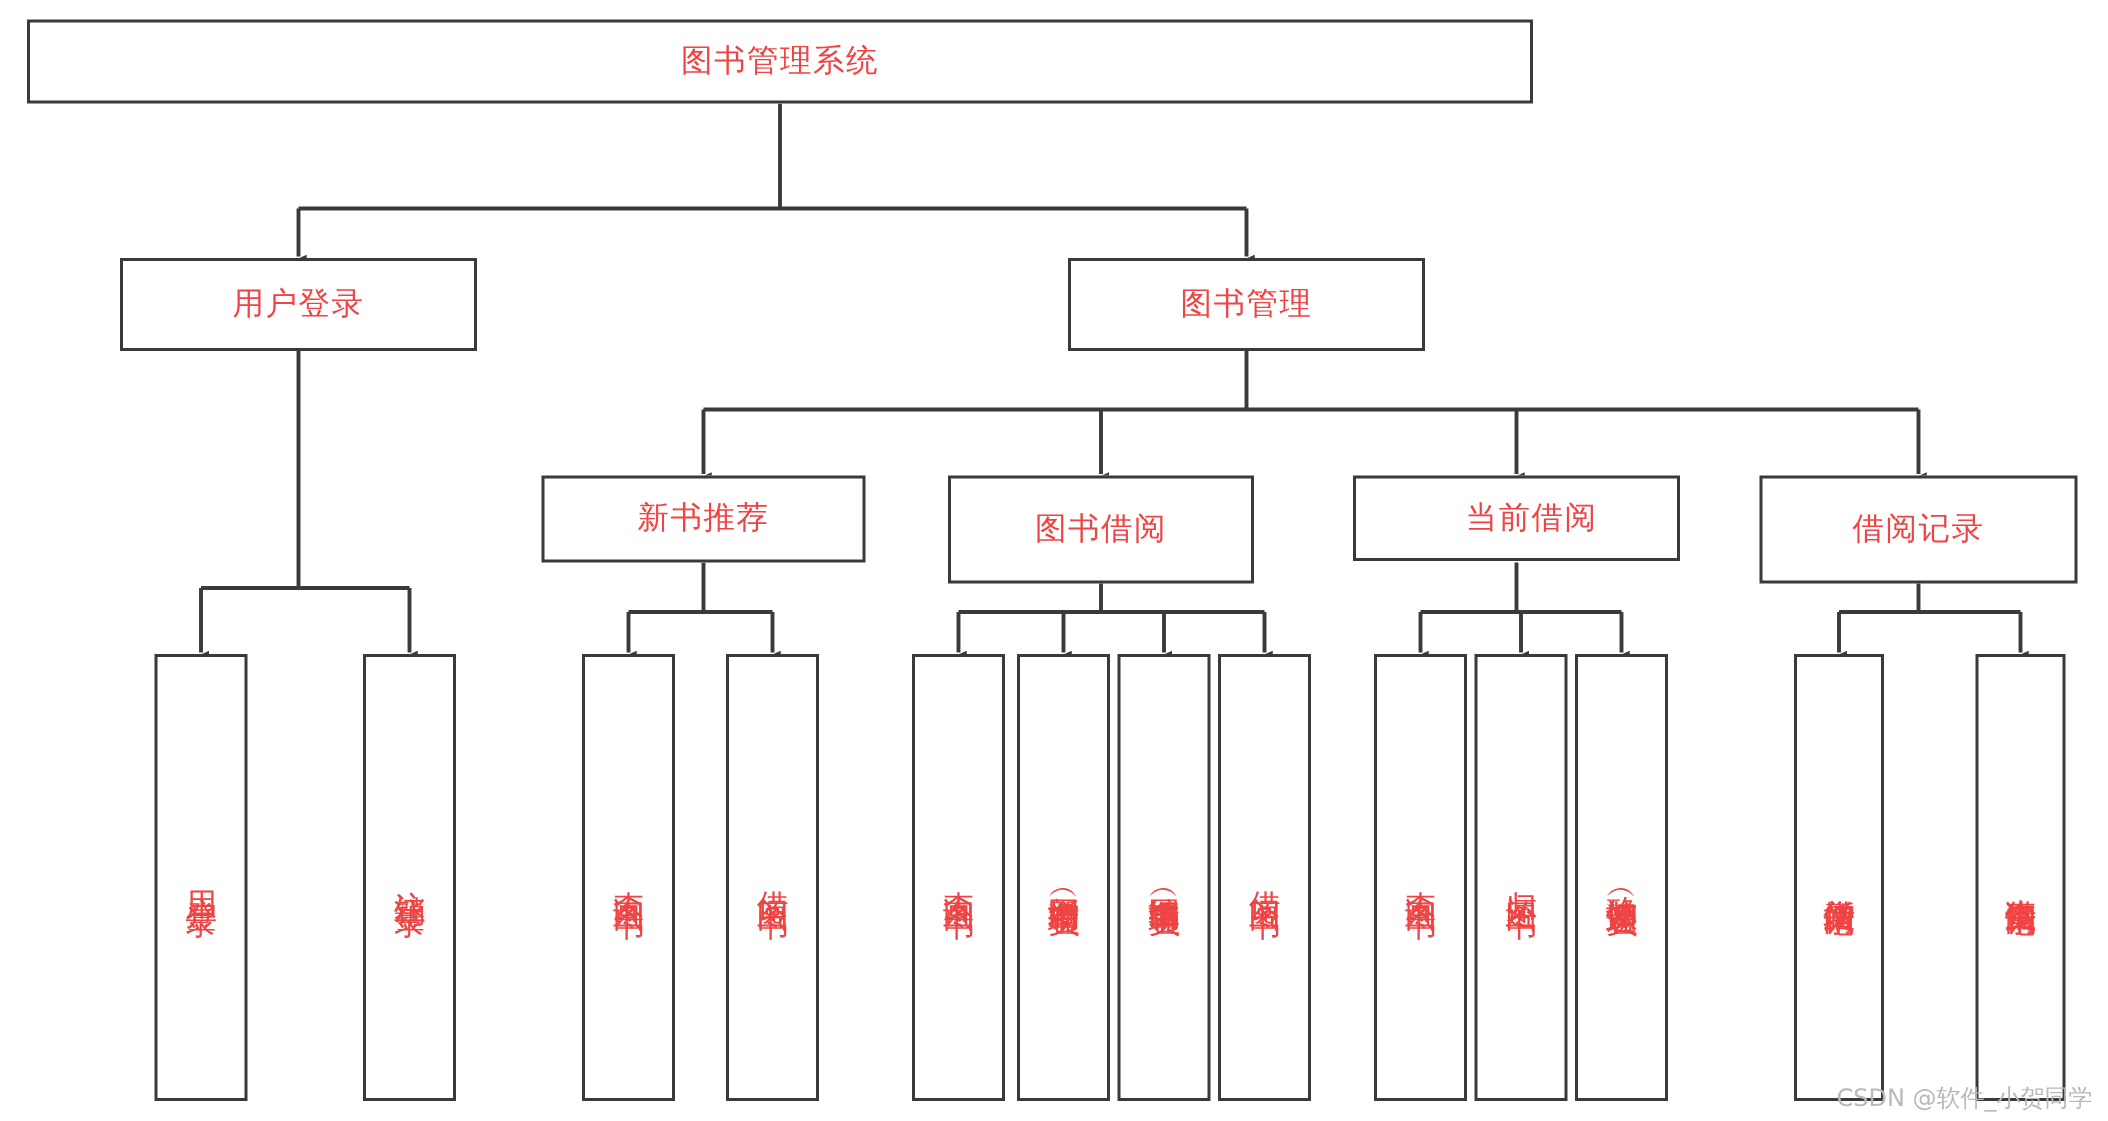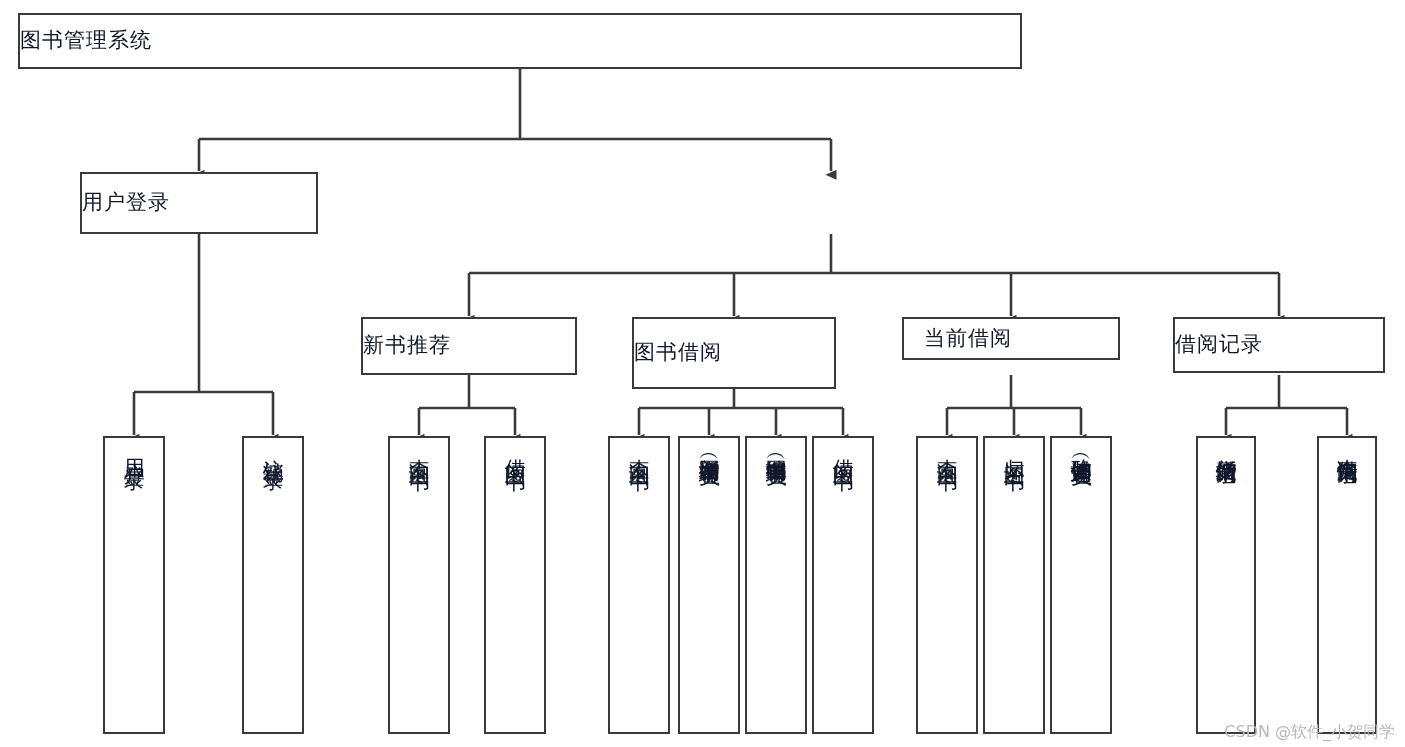--- a/index.html
+++ b/index.html
@@ -26,22 +26,22 @@
     height: 747px;
     pointer-events: none;
   }
   .node {
     position: absolute;
     box-sizing: border-box;
     border: 2px solid #3a3a3a;
     background: #ffffff;
     display: flex;
     align-items: center;
-    justify-content: flex-start;
-    color: #0f172a;
+    justify-content: center;
+    color: #ef4444;
     overflow: hidden;
   }
   .node-h {
     font-size: 21px;
     letter-spacing: 1px;
     line-height: 1.2;
     white-space: nowrap;
   }
   .node-v {
     writing-mode: vertical-rl;
@@ -113,31 +113,34 @@
       </g>
   </svg>
 
   <div class="node node-h" style="left: 18px; top: 13px; width: 1004px; height: 56px;">
       <span>图书管理系统</span>
     </div>
 
   <div class="node node-h" style="left: 80px; top: 172px; width: 238px; height: 62px;">
       <span>用户登录</span>
     </div>
+  <div class="node node-h" style="left: 712px; top: 172px; width: 238px; height: 62px;">
+      <span>图书管理</span>
+    </div>
 
   <div class="node node-h" style="left: 361px; top: 317px; width: 216px; height: 58px; font-family: Liberation Serif, serif;">
       <span>新书推荐</span>
     </div>
   <div class="node node-h" style="left: 632px; top: 317px; width: 204px; height: 72px;">
       <span>图书借阅</span>
     </div>
-  <div class="node node-h" style="left: 902px; top: 317px; width: 218px; height: 43px; padding-left: 20px;">
+  <div class="node node-h" style="left: 902px; top: 317px; width: 218px; height: 57px; padding-left: 20px;">
       <span>当前借阅</span>
     </div>
-  <div class="node node-h" style="left: 1173px; top: 317px; width: 212px; height: 56px;">
+  <div class="node node-h" style="left: 1173px; top: 317px; width: 212px; height: 72px;">
       <span>借阅记录</span>
     </div>
 
   <div class="node node-v" style="left: 103px; top: 436px; width: 62px; height: 298px;">用户登录</div>
   <div class="node node-v" style="left: 242px; top: 436px; width: 62px; height: 298px;">注销登录</div>
 
   <div class="node node-v" style="left: 388px; top: 436px; width: 62px; height: 298px;">查询图书</div>
   <div class="node node-v" style="left: 484px; top: 436px; width: 62px; height: 298px;">借阅图书</div>
 
   <div class="node node-v" style="left: 608px; top: 436px; width: 62px; height: 298px;">查询图书</div>

